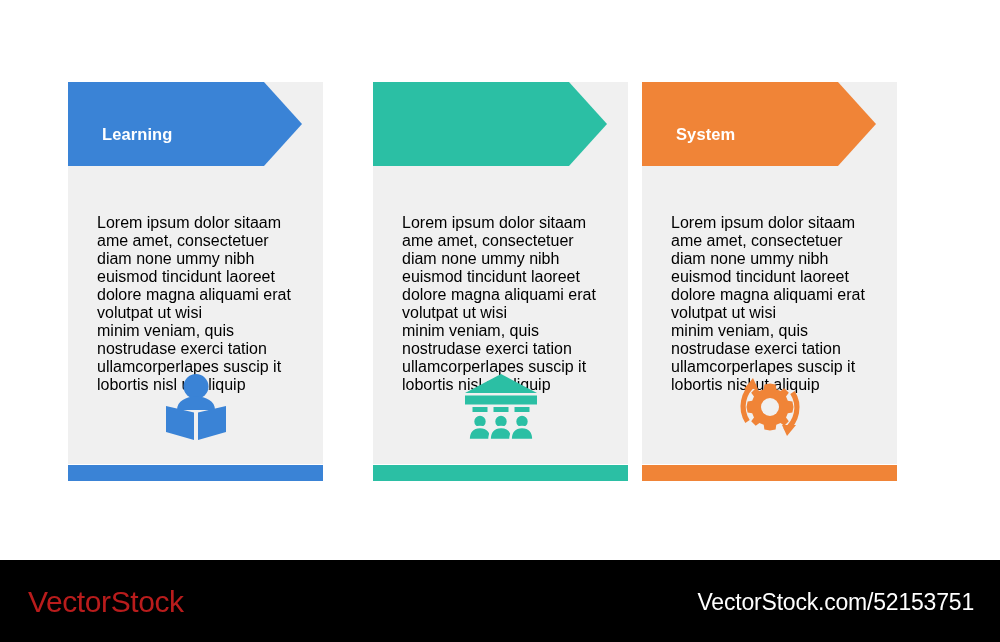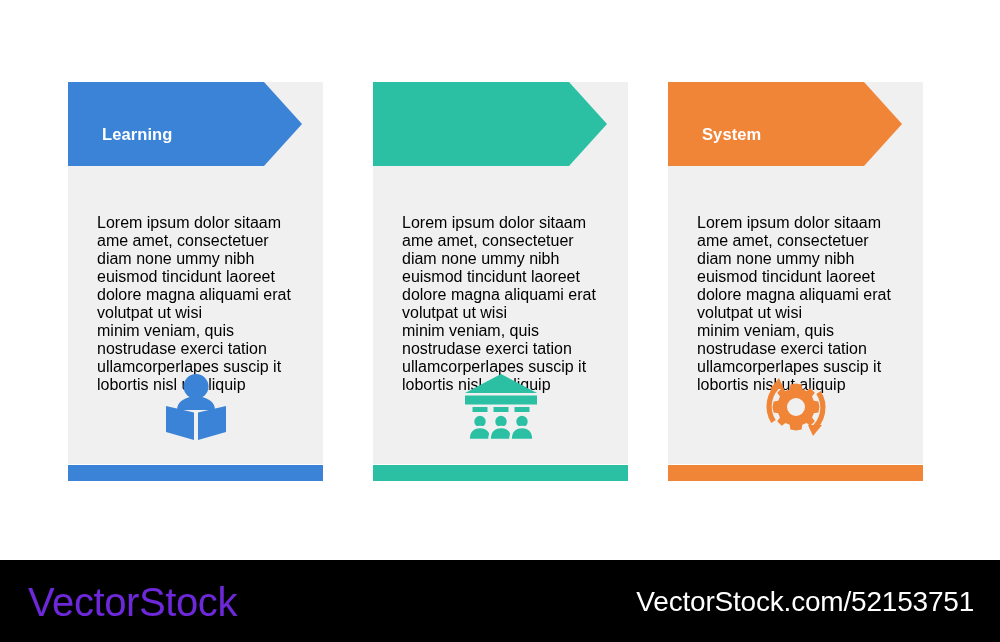--- a/index.html
+++ b/index.html
@@ -99,32 +99,32 @@
     left: 0;
     top: 560px;
     width: 1000px;
     height: 82px;
     background: #000000;
   }
   #footer-logo {
     position: absolute;
     left: 28px;
     top: 587px;
-    color: #6d28d9;
-    font-size: 40px;
+    color: #b91c1c;
+    font-size: 30px;
     font-weight: normal;
     letter-spacing: -0.4px;
     line-height: 30px;
   }
   #footer-url {
     position: absolute;
     right: 26px;
     top: 590px;
     color: #ffffff;
-    font-size: 28px;
+    font-size: 23px;
     font-weight: normal;
     letter-spacing: -0.2px;
     line-height: 24px;
     text-align: right;
   }
 </style>
 </head>
 <body>
 
 <div id="stage">
@@ -181,21 +181,21 @@
         <circle cx="58" cy="47.5" r="7" fill="#2bbfa4" stroke="#f0f0f0" stroke-width="2.6"></circle>
         <path d="M4.5 66 C4.5 57 9.5 53 16 53 C22.5 53 27.5 57 27.5 66 Z" fill="#2bbfa4" stroke="#f0f0f0" stroke-width="2.6"></path>
         <path d="M25.5 66 C25.5 57 30.5 53 37 53 C43.5 53 48.5 57 48.5 66 Z" fill="#2bbfa4" stroke="#f0f0f0" stroke-width="2.6"></path>
         <path d="M46.5 66 C46.5 57 51.5 53 58 53 C64.5 53 69.5 57 69.5 66 Z" fill="#2bbfa4" stroke="#f0f0f0" stroke-width="2.6"></path>
       </svg>
     </div>
 
     <div class="card-bottom-bar" style="background:#2bbfa4"></div>
   </div>
 
-  <div class="card" id="card-2" style="left: 668px;">
+  <div class="card" id="card-2" style="left: 642px;">
     <div class="card-body"></div>
 
     <div class="header-arrow">
       <svg width="234" height="84" viewBox="0 0 234 84" xmlns="http://www.w3.org/2000/svg">
         <polygon points="0,0 196,0 234,42 196,84 0,84" fill="#f08437"></polygon>
       </svg>
     </div>
     <div class="header-title">System</div>
 
     <div class="para-block para-1">Lorem ipsum dolor sitaam ame amet, consectetuer diam none ummy  nibh euismod tincidunt laoreet dolore magna aliquami erat volutpat ut wisi</div>

